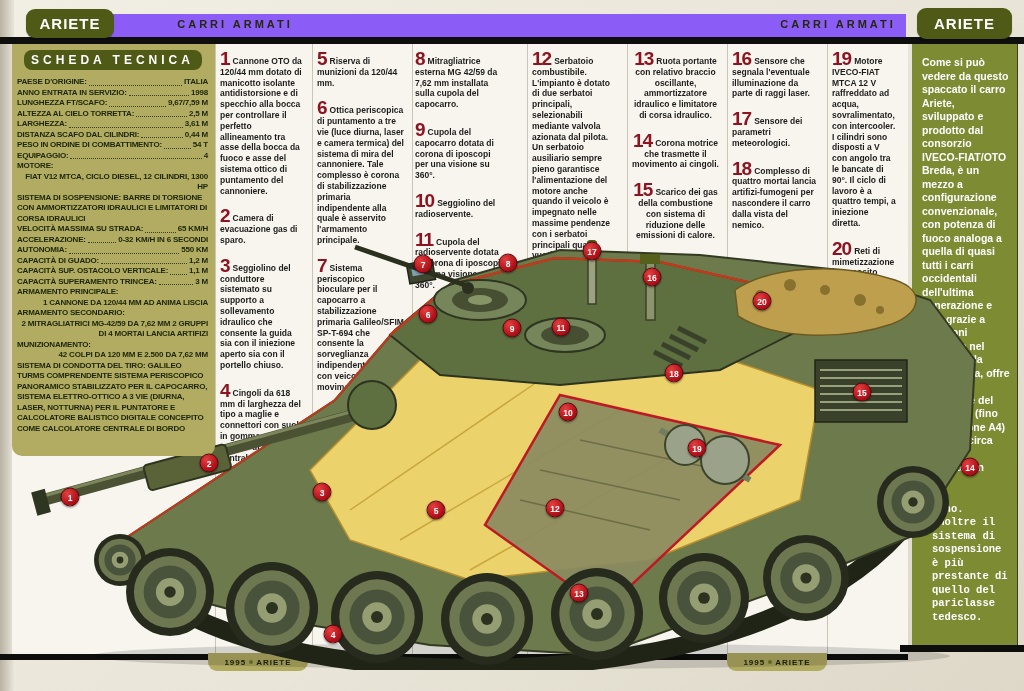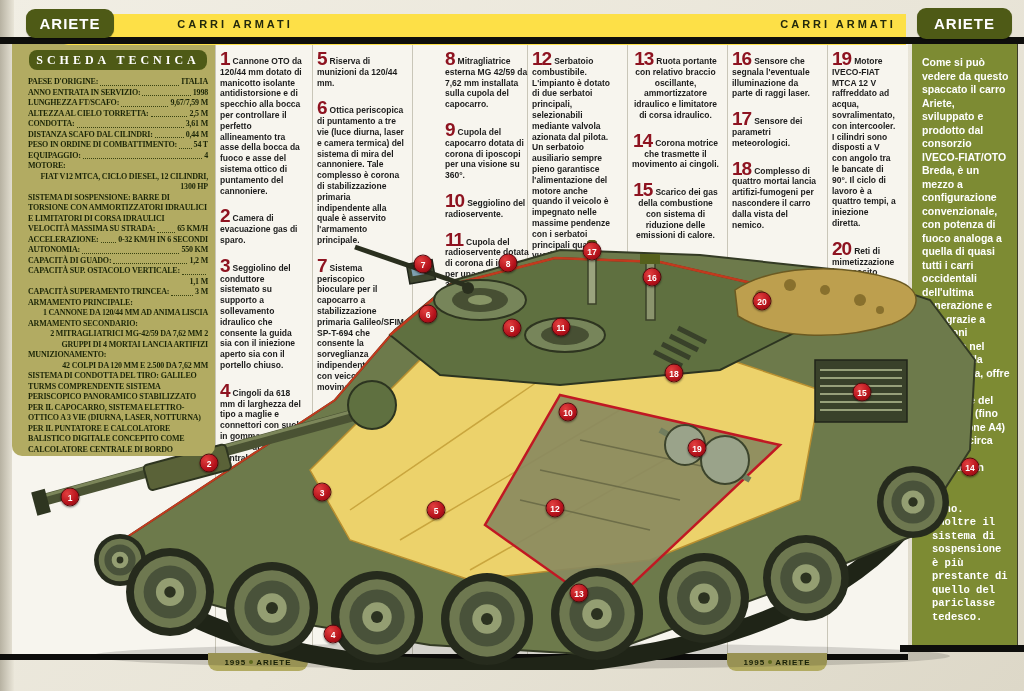--- a/index.html
+++ b/index.html
@@ -7,39 +7,39 @@
     width:1024px;height:691px;position:relative;overflow:hidden;
     background:linear-gradient(135deg,#f1eee4 0%,#e9e5d8 55%,#ddd8c8 100%);
     font-family:"Liberation Sans", sans-serif;
     -webkit-font-smoothing:antialiased;
   }
   .edge-shade{position:absolute;left:0;top:0;width:14px;height:691px;
     background:linear-gradient(90deg,#b7b2a2,#e9e5d8);z-index:1;}
   .content-white{position:absolute;left:12px;top:44px;width:896px;height:611px;
     background:#f7f5ee;z-index:2;}
   
-  .series-strip{position:absolute;left:58px;top:14px;width:848px;height:31px;
-    background:#fde047;border-radius:10px 0 0 10px;z-index:20;}
+  .series-strip{position:absolute;left:58px;top:14px;width:848px;height:23px;
+    background:#8b5cf6;border-radius:10px 0 0 10px;z-index:20;}
   .series-text{position:absolute;top:4px;transform:translateX(-50%);
     font-size:11px;font-weight:bold;letter-spacing:3px;color:#23290c;white-space:nowrap;}
   .series-text.left{left:177px;}
   .series-text.right{left:780px;}
   .black-bar{position:absolute;background:#0e0e0c;z-index:21;}
   .bar-top{left:0;top:37px;width:1024px;height:7px;}
   .bar-bottom{left:0;top:654px;width:908px;height:6px;z-index:11;}
   .bar-sidebar-bottom{left:900px;top:645px;width:124px;height:7px;z-index:11;}
   .brand-tab{position:absolute;background:#4e5a16;border-radius:9px;color:#fff;
     font-weight:bold;display:flex;align-items:center;justify-content:center;
     letter-spacing:1px;z-index:22;box-shadow:0 1px 1px rgba(0,0,0,.3);}
   .tab-left{left:26px;top:9px;width:88px;height:29px;font-size:15px;}
   .tab-right{left:917px;top:8px;width:95px;height:31px;font-size:15px;}
   
   .spec-panel{position:absolute;left:12px;top:44px;width:203px;height:412px;
     background:#b2ab62;border-radius:0 0 10px 10px;z-index:15;overflow:hidden;
-    padding:6px 7px 0 16px;box-sizing:border-box;font-family:Liberation Serif, serif;}
+    padding:6px 7px 0 5px;box-sizing:border-box;}
   .spec-title{width:178px;height:20px;margin:0 auto 7px auto;background:#4e5a16;
     border-radius:8px;color:#fff;font-size:12px;font-weight:bold;letter-spacing:4px;
     display:flex;align-items:center;justify-content:center;}
   .spec-row{display:flex;flex-wrap:wrap;align-items:flex-end;
     font-size:8px;font-weight:bold;color:#1c2608;line-height:10.5px;letter-spacing:-0.2px;}
   .spec-row .dots{flex:1 1 8px;min-width:8px;border-bottom:1.5px dotted #394312;margin:0 2px 2px 2px;}
   .spec-row .sv{margin-left:auto;text-align:right;}
   
   .callouts{position:absolute;left:215px;top:50px;width:690px;height:600px;z-index:5;}
   .callout-col{position:absolute;top:0;box-sizing:border-box;padding:4px 8px 0 5px;}
@@ -101,21 +101,21 @@
         <span class="sl">LUNGHEZZA FT/SCAFO:</span>
         <span class="dots"></span>
         <span class="sv">9,67/7,59 M</span>
       </div>
       <div class="spec-row">
         <span class="sl">ALTEZZA AL CIELO TORRETTA:</span>
         <span class="dots"></span>
         <span class="sv">2,5 M</span>
       </div>
       <div class="spec-row">
-        <span class="sl">CONDOTTA:</span>
+        <span class="sl">LARGHEZZA:</span>
         <span class="dots"></span>
         <span class="sv">3,61 M</span>
       </div>
       <div class="spec-row">
         <span class="sl">DISTANZA SCAFO DAL CILINDRI:</span>
         <span class="dots"></span>
         <span class="sv">0,44 M</span>
       </div>
       <div class="spec-row">
         <span class="sl">PESO IN ORDINE DI COMBATTIMENTO:</span>
@@ -197,21 +197,21 @@
       <div class="callout"><span class="cnum">1</span><span class="ctext">Cannone OTO da 120/44 mm dotato di manicotto isolante antidistorsione e di specchio alla bocca per controllare il perfetto allineamento tra asse della bocca da fuoco e asse del sistema ottico di puntamento del cannoniere.</span></div>
       <div class="callout"><span class="cnum">2</span><span class="ctext">Camera di evacuazione gas di sparo.</span></div>
       <div class="callout"><span class="cnum">3</span><span class="ctext">Seggiolino del conduttore sistemato su supporto a sollevamento idraulico che consente la guida sia con il iniezione aperto sia con il portello chiuso.</span></div>
       <div class="callout"><span class="cnum">4</span><span class="ctext">Cingoli da 618 mm di larghezza del tipo a maglie e connettori con suole in gomma estraibili e dente di guida centrale.</span></div>
     </div>
     <div class="callout-col" style="left: 97px; width: 100px;">
       <div class="callout"><span class="cnum">5</span><span class="ctext">Riserva di munizioni da 120/44 mm.</span></div>
       <div class="callout"><span class="cnum">6</span><span class="ctext">Ottica periscopica di puntamento a tre vie (luce diurna, laser e camera termica) del sistema di mira del cannoniere. Tale complesso è corona di stabilizzazione primaria indipendente alla quale è asservito l'armamento principale.</span></div>
       <div class="callout"><span class="cnum">7</span><span class="ctext">Sistema periscopico bioculare per il capocarro a stabilizzazione primaria Galileo/SFIM SP-T-694 che consente la sorveglianza indipendente anche con veicolo in movimento.</span></div>
     </div>
-    <div class="callout-col" style="left: 210px; width: 115px; padding-left: 20px;">
+    <div class="callout-col" style="left: 180px; width: 115px; padding-left: 20px;">
       <div class="callout"><span class="cnum">8</span><span class="ctext">Mitragliatrice esterna MG 42/59 da 7,62 mm installata sulla cupola del capocarro.</span></div>
       <div class="callout"><span class="cnum">9</span><span class="ctext">Cupola del capocarro dotata di corona di iposcopi per una visione su 360°.</span></div>
       <div class="callout"><span class="cnum">10</span><span class="ctext">Seggiolino del radioservente.</span></div>
       <div class="callout"><span class="cnum">11</span><span class="ctext">Cupola del radioservente dotata di corona di iposcopi per una visione su 360°.</span></div>
     </div>
     <div class="callout-col" style="left: 312px; width: 100px;">
       <div class="callout"><span class="cnum">12</span><span class="ctext">Serbatoio combustibile. L'impianto è dotato di due serbatoi principali, selezionabili mediante valvola azionata dal pilota. Un serbatoio ausiliario sempre pieno garantisce l'alimentazione del motore anche quando il veicolo è impegnato nelle massime pendenze con i serbatoi principali quasi vuoti. La circolazione del combustibile è fatta mediante una elettropompa.</span></div>
     </div>
     <div class="callout-col" style="left: 412px; width: 100px; text-align: center;">
       <div class="callout"><span class="cnum">13</span><span class="ctext">Ruota portante con relativo braccio oscillante, ammortizzatore idraulico e limitatore di corsa idraulico.</span></div>

